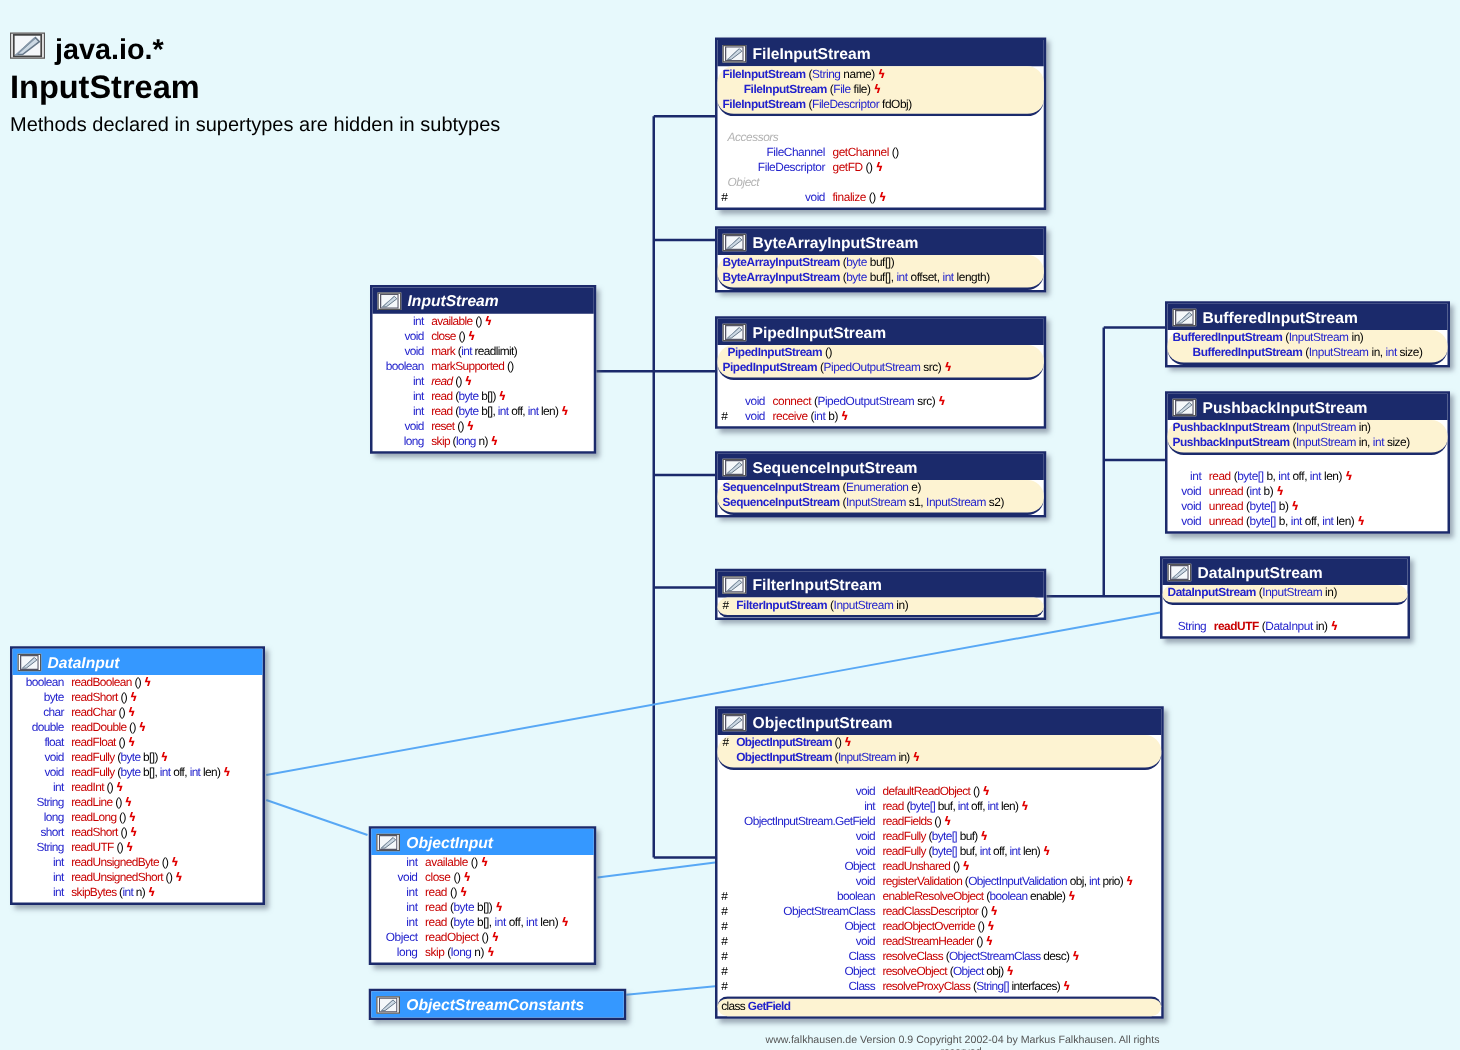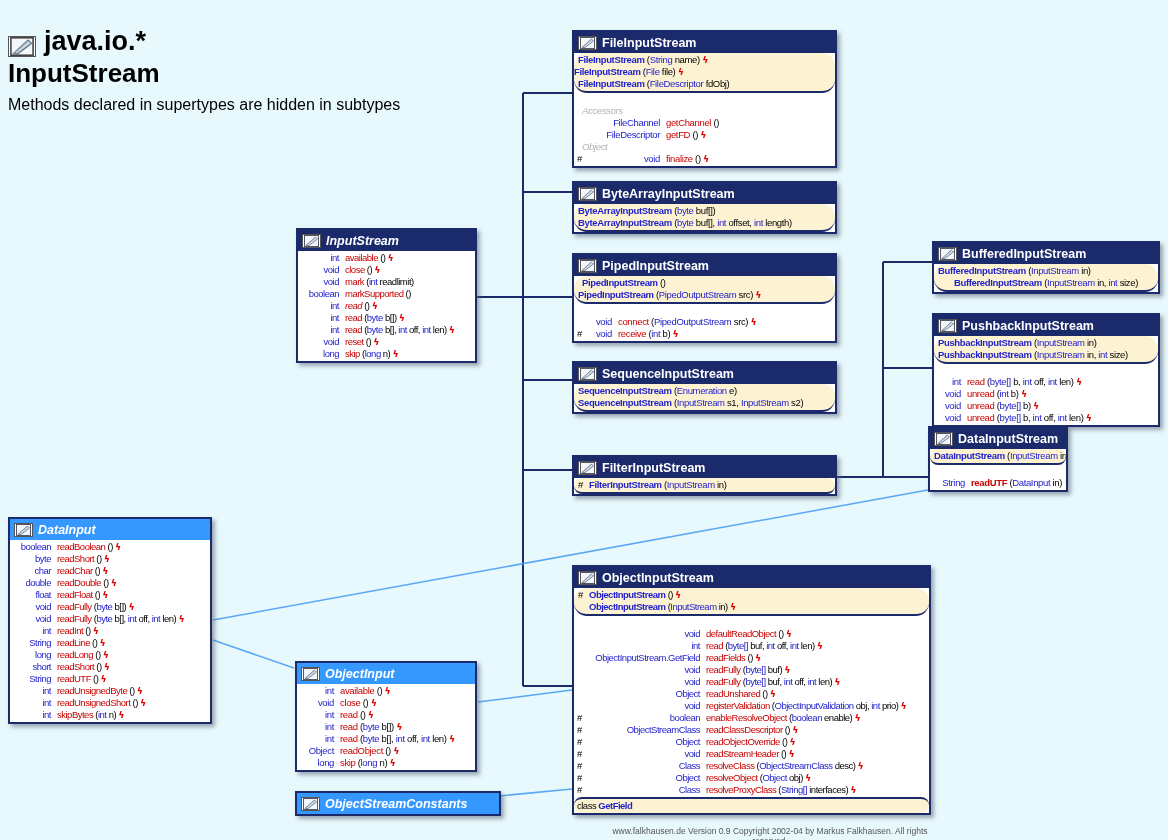--- a/index.html
+++ b/index.html
@@ -7,21 +7,21 @@
     width:1168px;height:840px;position:relative;overflow:hidden;
     background:var(--bg,#e7f9fc);
     font-family:"Liberation Sans",sans-serif;
   }
   #canvas{position:absolute;inset:0;width:1168px;height:840px}
   #rel{position:absolute;left:0;top:0}
   .inh path{stroke:var(--navy,#1b2a6b);stroke-width:2;fill:none}
   .real path{stroke:var(--realc,#58a8f5);stroke-width:1.5;fill:none}
 
   .titleblock{position:absolute;left:8px;top:26px;color:#000}
-  .tb-row1{display:flex;align-items:flex-end;gap:8px;font-size:27px;font-weight:bold}
+  .tb-row1{display:flex;align-items:flex-start;gap:8px;font-size:23px;font-weight:bold}
   .tb-row2{font-size:26px;font-weight:bold;margin-top:1px}
   .tb-row3{font-size:16px;margin-top:7px}
 
   .box{
     position:absolute;background:#fff;
     border:2px solid var(--navy,#1b2a6b);
     box-shadow:3px 3px 4px rgba(90,100,120,.55);
     box-sizing:border-box;
   }
   .hdr{
@@ -167,21 +167,21 @@
             <path d="M2 10.5 L11.5 2 L13.5 4 L5 10.5 Z" fill="#cdd9e4" stroke="#667788" stroke-width="0.8"></path>
             <path d="M1.5 11 L11 2.2" stroke="#8899aa" stroke-width="0.8" fill="none"></path>
           </svg>
         </span>
         <span class="ttl">FileInputStream</span>
       </div>
       <div class="sec cream">
         <div class="row" style="padding-left: 4px;">
           <span class="sig"><span class="cn">FileInputStream</span> (<span class="pt">String</span> name) <span class="bolt">ϟ</span></span>
         </div>
-        <div class="row" style="padding-left: 0;">
+        <div class="row" style="padding-left: 21px;">
           <span class="sig"><span class="cn">FileInputStream</span> (<span class="pt">File</span> file) <span class="bolt">ϟ</span></span>
         </div>
         <div class="row" style="padding-left: 4px;">
           <span class="sig"><span class="cn">FileInputStream</span> (<span class="pt">FileDescriptor</span> fdObj)</span>
         </div>
       </div>
       <div class="sec">
         <div class="sp"></div>
         <div class="row lbl">Accessors</div>
         <div class="row">
@@ -354,21 +354,21 @@
           <span class="gap"></span>
           <span class="sig"><span class="nm ">unread</span> (<span class="pt">byte[]</span> b) <span class="bolt">ϟ</span></span>
         </div>
         <div class="row">
           <span class="ret" style="width:24px">void</span>
           <span class="gap"></span>
           <span class="sig"><span class="nm ">unread</span> (<span class="pt">byte[]</span> b, <span class="pt">int</span> off, <span class="pt">int</span> len) <span class="bolt">ϟ</span></span>
         </div>
       </div>
     </div>
-    <div class="box" style="left: 928px; top: 426px; width: 140px;">
+    <div class="box" style="left: 928px; top: 445px; width: 200px;">
       <div class="hdr">
         <span class="ic">
           <svg width="15" height="12" viewBox="0 0 15 12">
             <rect x="0.5" y="0.5" width="14" height="11" fill="#f4f7fa" stroke="#556"></rect>
             <path d="M2 10.5 L11.5 2 L13.5 4 L5 10.5 Z" fill="#cdd9e4" stroke="#667788" stroke-width="0.8"></path>
             <path d="M1.5 11 L11 2.2" stroke="#8899aa" stroke-width="0.8" fill="none"></path>
           </svg>
         </span>
         <span class="ttl">DataInputStream</span>
       </div>

